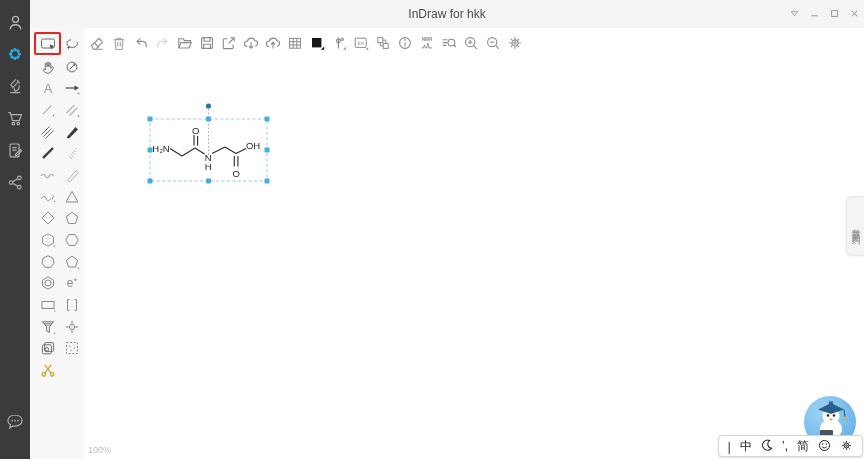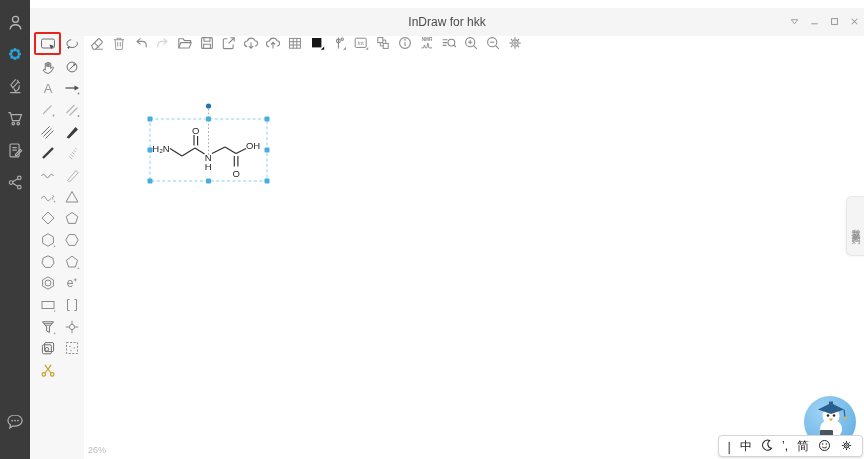--- a/index.html
+++ b/index.html
@@ -5,21 +5,21 @@
   html,body{margin:0;padding:0;background:#ddd;}
   .page{position:relative;width:864px;height:459px;background:#fff;overflow:hidden;
         font-family:"Liberation Sans",sans-serif;}
   
   .rail{position:absolute;left:0;top:0;width:30px;height:459px;background:#3b3b3b;z-index:30;
         display:flex;flex-direction:column;align-items:center;}
   .rail .ric{width:20px;height:20px;margin-top:12px;display:flex;align-items:center;justify-content:center;cursor:pointer;}
   .rail .spacer{flex:1;}
   .rail .ric.chat{margin-bottom:28px;}
   
-  .titlebar{position:absolute;left:30px;top:8px;width:834px;height:28px;background:#f5f5f6;z-index:20;}
+  .titlebar{position:absolute;left:30px;top:0;width:834px;height:28px;background:#f5f5f6;z-index:20;}
   .title{position:absolute;left:0;right:0;top:0;height:28px;line-height:28px;text-align:center;
          font-size:12px;color:#4a4a4a;}
   .searchbox{position:absolute;left:670px;top:6px;width:110px;height:16px;background:#fbfbfb;
          border:1px solid #e6e6e6;border-radius:2px;display:flex;align-items:center;}
   .searchbox input{flex:1;border:0;outline:0;background:transparent;font-size:9px;color:#666;
          padding:0 4px 0 7px;font-family:"Liberation Sans",sans-serif;min-width:0;}
   .searchbox input::placeholder{color:#c4c4c4;}
   .win-controls{position:absolute;right:3px;top:6px;display:flex;gap:7px;}
   .win-controls .wbtn{width:13px;height:14px;display:flex;align-items:center;justify-content:center;cursor:pointer;}
   
@@ -585,21 +585,21 @@
 
       <g font-size="9.5" fill="#1f1f1f" text-anchor="middle">
         <text x="21" y="51.5">H₂N</text>
         <text x="55.8" y="33.5">O</text>
         <text x="68.3" y="60.5">N</text>
         <text x="68.3" y="70">H</text>
         <text x="113" y="49">OH</text>
         <text x="96.1" y="76.5">O</text>
       </g>
     </svg>
-    <div class="zoom-level">26%</div>
+    <div class="zoom-level">100%</div>
   </div>
 
   <div class="purchase-tab">我要采购</div>
 
   <div class="mascot">
     <div class="circle">
       <svg width="52" height="52" viewBox="0 0 52 52">
         <ellipse cx="27" cy="33" rx="11" ry="10" fill="#ffffff"></ellipse>
         <circle cx="27" cy="20" r="8.5" fill="#ffffff"></circle>
         <circle cx="24" cy="19.5" r="1.3" fill="#2a2a2a"></circle>

